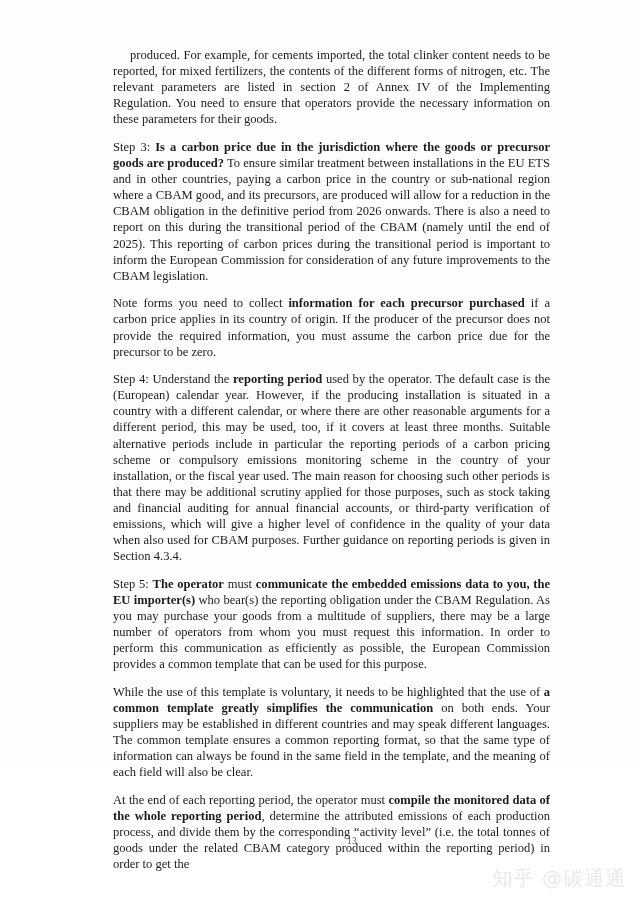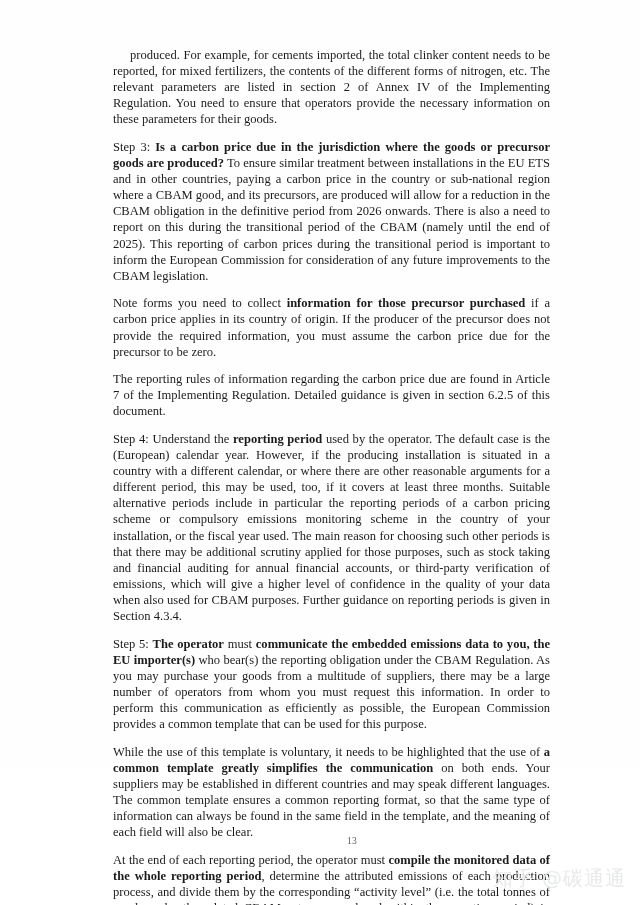--- a/index.html
+++ b/index.html
@@ -83,22 +83,21 @@
   }
 </style>
 </head>
 <body>
 
 <div id="page">
 
   <div id="content">
       <p class="para indented"><span>produced. For example, for cements imported, the total clinker content needs to be reported, for mixed fertilizers, the contents of the different forms of nitrogen, etc. The relevant parameters are listed in section 2 of Annex IV of the Implementing Regulation. You need to ensure that operators provide the necessary information on these parameters for their goods.</span></p>
       <p class="para"><span>Step 3: </span><b>Is a carbon price due in the jurisdiction where the goods or precursor goods are produced?</b><span> To ensure similar treatment between installations in the EU ETS and in other countries, paying a carbon price in the country or sub-national region where a CBAM good, and its precursors, are produced will allow for a reduction in the CBAM obligation in the definitive period from 2026 onwards. There is also a need to report on this during the transitional period of the CBAM (namely until the end of 2025). This reporting of carbon prices during the transitional period is important to inform the European Commission for consideration of any future improvements to the CBAM legislation.</span></p>
-      <p class="para"><span>Note forms you need to collect </span><b>information for those precursor purchased</b><span> if a carbon price applies in its country of origin. If the producer of the precursor does not provide the required information, you must assume the carbon price due for the precursor to be zero.</span></p>
-      <p class="para"><span>The reporting rules of information regarding the carbon price due are found in Article 7 of the Implementing Regulation. Detailed guidance is given in section 6.2.5 of this document.</span></p>
+      <p class="para"><span>Note forms you need to collect </span><b>information for each precursor purchased</b><span> if a carbon price applies in its country of origin. If the producer of the precursor does not provide the required information, you must assume the carbon price due for the precursor to be zero.</span></p>
       <p class="para"><span>Step 4: Understand the </span><b>reporting period</b><span> used by the operator. The default case is the (European) calendar year. However, if the producing installation is situated in a country with a different calendar, or where there are other reasonable arguments for a different period, this may be used, too, if it covers at least three months. Suitable alternative periods include in particular the reporting periods of a carbon pricing scheme or compulsory emissions monitoring scheme in the country of your installation, or the fiscal year used. The main reason for choosing such other periods is that there may be additional scrutiny applied for those purposes, such as stock taking and financial auditing for annual financial accounts, or third-party verification of emissions, which will give a higher level of confidence in the quality of your data when also used for CBAM purposes. Further guidance on reporting periods is given in Section 4.3.4.</span></p>
       <p class="para"><span>Step 5: </span><b>The operator</b><span> must </span><b>communicate the embedded emissions data to you, the EU importer(s)</b><span> who bear(s) the reporting obligation under the CBAM Regulation. As you may purchase your goods from a multitude of suppliers, there may be a large number of operators from whom you must request this information. In order to perform this communication as efficiently as possible, the European Commission provides a common template that can be used for this purpose.</span></p>
       <p class="para"><span>While the use of this template is voluntary, it needs to be highlighted that the use of </span><b>a common template greatly simplifies the communication</b><span> on both ends. Your suppliers may be established in different countries and may speak different languages. The common template ensures a common reporting format, so that the same type of information can always be found in the same field in the template, and the meaning of each field will also be clear.</span></p>
       <p class="para"><span>At the end of each reporting period, the operator must </span><b>compile the monitored data of the whole reporting period</b><span>, determine the attributed emissions of each production process, and divide them by the corresponding “activity level” (i.e. the total tonnes of goods under the related CBAM category produced within the reporting period) in order to get the </span></p>
     </div>
 
   <div id="page-number">13</div>
 
   <div id="watermark">知乎 @碳通通</div>
 

